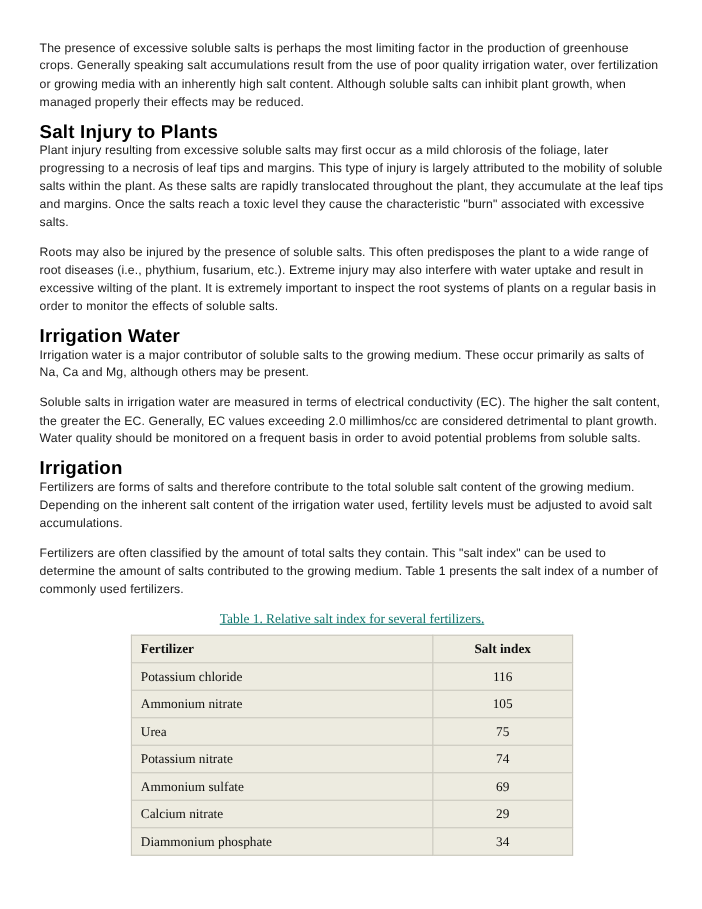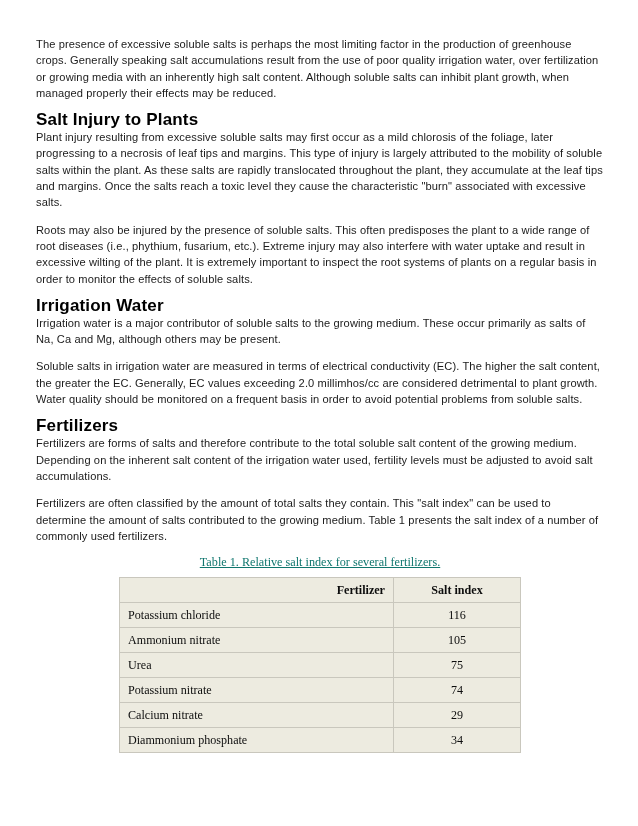--- a/index.html
+++ b/index.html
@@ -63,21 +63,21 @@
   table.salt-table td, table.salt-table th {
     border: 1px solid #c9c7bd;
     background: #edebe0;
     font-size: 12.1px;
     height: 24px;
     padding: 0 8px;
     color: #0d0d0d;
   }
   table.salt-table th {
     font-weight: bold;
-    text-align: right;
+    text-align: left;
   }
   table.salt-table td.name-cell {
     text-align: left;
   }
   table.salt-table td.value-cell,
   table.salt-table th.value-head {
     text-align: center;
     width: 110px;
   }
 </style>
@@ -89,21 +89,21 @@
   <p class="body-text">The presence of excessive soluble salts is perhaps the most limiting factor in the production of greenhouse crops. Generally speaking salt accumulations result from the use of poor quality irrigation water, over fertilization or growing media with an inherently high salt content. Although soluble salts can inhibit plant growth, when managed properly their effects may be reduced.</p>
 
   <h2 class="section-heading">Salt Injury to Plants</h2>
   <p class="body-text">Plant injury resulting from excessive soluble salts may first occur as a mild chlorosis of the foliage, later progressing to a necrosis of leaf tips and margins. This type of injury is largely attributed to the mobility of soluble salts within the plant. As these salts are rapidly translocated throughout the plant, they accumulate at the leaf tips and margins. Once the salts reach a toxic level they cause the characteristic "burn" associated with excessive salts.</p>
   <p class="body-text">Roots may also be injured by the presence of soluble salts. This often predisposes the plant to a wide range of root diseases (i.e., phythium, fusarium, etc.). Extreme injury may also interfere with water uptake and result in excessive wilting of the plant. It is extremely important to inspect the root systems of plants on a regular basis in order to monitor the effects of soluble salts.</p>
 
   <h2 class="section-heading">Irrigation Water</h2>
   <p class="body-text">Irrigation water is a major contributor of soluble salts to the growing medium. These occur primarily as salts of Na, Ca and Mg, although others may be present.</p>
   <p class="body-text">Soluble salts in irrigation water are measured in terms of electrical conductivity (EC).  The higher the salt content, the greater the EC.  Generally,  EC values exceeding 2.0 millimhos/cc are considered detrimental to plant growth.  Water quality should be monitored on a frequent basis in order to avoid potential problems from soluble salts.</p>
 
-  <h2 class="section-heading">Fertilizers</h2>
+  <h2 class="section-heading">Irrigation</h2>
   <p class="body-text">Fertilizers are forms of salts and therefore contribute to the total soluble salt content of the growing medium. Depending on the inherent salt content of the irrigation water used, fertility levels must be adjusted to avoid salt accumulations.</p>
   <p class="body-text tight">Fertilizers are often classified by the amount of total salts they contain.  This "salt index" can be used to determine the amount of salts contributed to the growing medium.  Table 1 presents the salt index of a number of commonly used fertilizers.</p>
 
   <div class="table-caption"><span class="cap-inner">Table 1. Relative salt index for several fertilizers.</span></div>
 
   <table class="salt-table">
     <thead>
       <tr>
         <th class="name-head">Fertilizer</th>
         <th class="value-head">Salt index</th>
@@ -120,20 +120,24 @@
       </tr>
       <tr>
         <td class="name-cell">Urea</td>
         <td class="value-cell">75</td>
       </tr>
       <tr>
         <td class="name-cell">Potassium nitrate</td>
         <td class="value-cell">74</td>
       </tr>
       <tr>
+        <td class="name-cell">Ammonium sulfate</td>
+        <td class="value-cell">69</td>
+      </tr>
+      <tr>
         <td class="name-cell">Calcium nitrate</td>
         <td class="value-cell">29</td>
       </tr>
       <tr>
         <td class="name-cell">Diammonium phosphate</td>
         <td class="value-cell">34</td>
       </tr>
 
     </tbody>
   </table>

